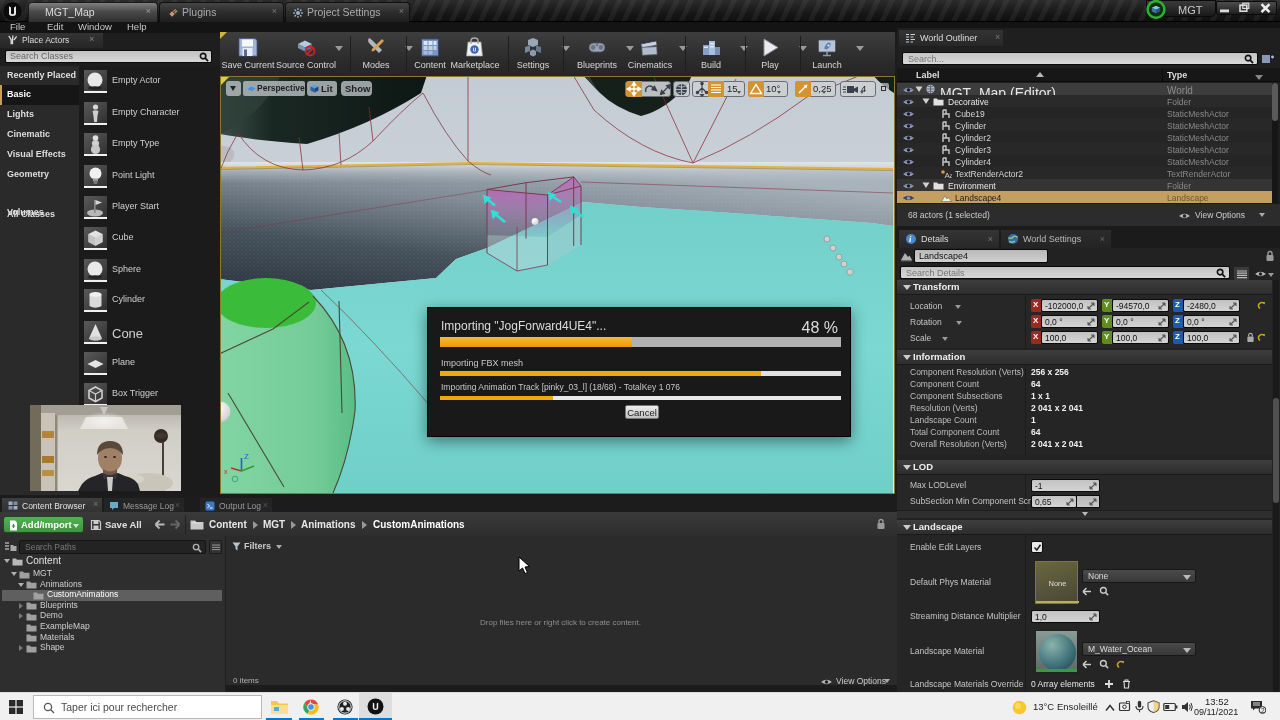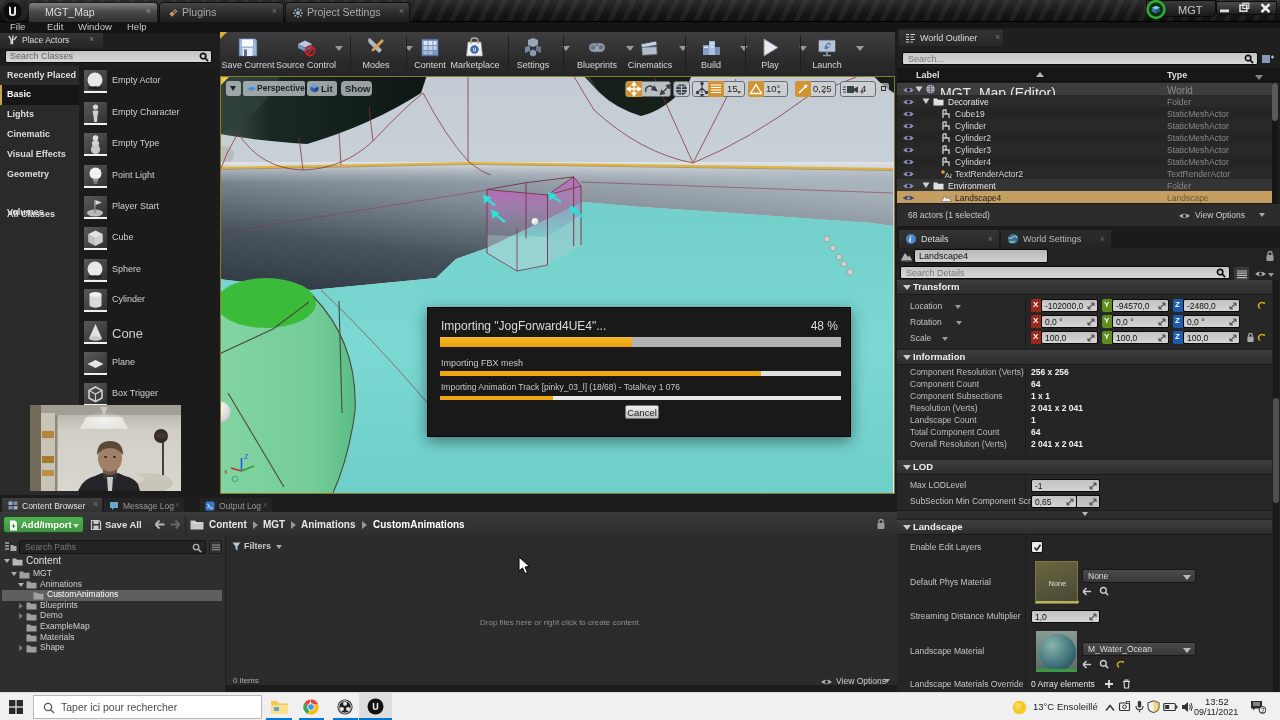--- a/index.html
+++ b/index.html
@@ -496,21 +496,21 @@
     <path d="M1 5 L4 5 M0.5 7.5 L4 7.5 M1 10 L4 10" stroke="#38414b" stroke-width="1.1"></path>
   </svg>
 <span class="a nw" style="left:861px;top:83px;color:#1e1e1e;font-size:9.5px">4</span>
 <div class="a" style="left:860px;top:91px;width:0;height:0;border-left:2.5px solid transparent;border-right:2.5px solid transparent;border-top:3px solid #555"></div>
 <div class="a" style="left:878px;top:83px;width:11px;height:11px;background:rgba(200,203,206,0.7);border-radius:2px">
     <div class="a" style="left:2.5px;top:2.5px;width:5px;height:5px;border:1.2px solid #333"></div>
   </div>
 
 <div class="a" style="left:427px;top:307px;width:424px;height:130px;background:#191919;border:1px solid #040404;box-shadow:0 4px 14px rgba(0,0,0,0.45)">
  <span class="a nw" style="left:13px;top:11px;color:#dcdcdc;font-size:12px">Importing "JogForward4UE4"...</span>
- <span class="a nw" style="right:12px;top:11px;color:#dcdcdc;font-size:12px">48 %</span>
+ <span class="a nw" style="right:12px;top:11px;color:#dcdcdc;font-size:16px">48 %</span>
  <div class="a" style="left:12px;top:29px;width:401px;height:10px;background:#b2b2b2">
   <div class="a" style="left:0;top:0;width:192px;height:10px;background:linear-gradient(#f8bc30,#e89c04)"></div>
  </div>
  <span class="a nw" style="left:13px;top:50px;color:#c8c8c8;font-size:9px">Importing FBX mesh</span>
  <div class="a" style="left:12px;top:63px;width:401px;height:4.5px;background:#e0e0e0">
   <div class="a" style="left:0;top:0;width:321px;height:4.5px;background:#eda712"></div>
  </div>
  <span class="a nw" style="left:13px;top:74px;color:#c8c8c8;font-size:8.5px">Importing Animation Track [pinky_03_l] (18/68) - TotalKey 1 076</span>
  <div class="a" style="left:12px;top:87.5px;width:401px;height:4.5px;background:#e8e8e8">
   <div class="a" style="left:0;top:0;width:113px;height:4.5px;background:#eda712"></div>

